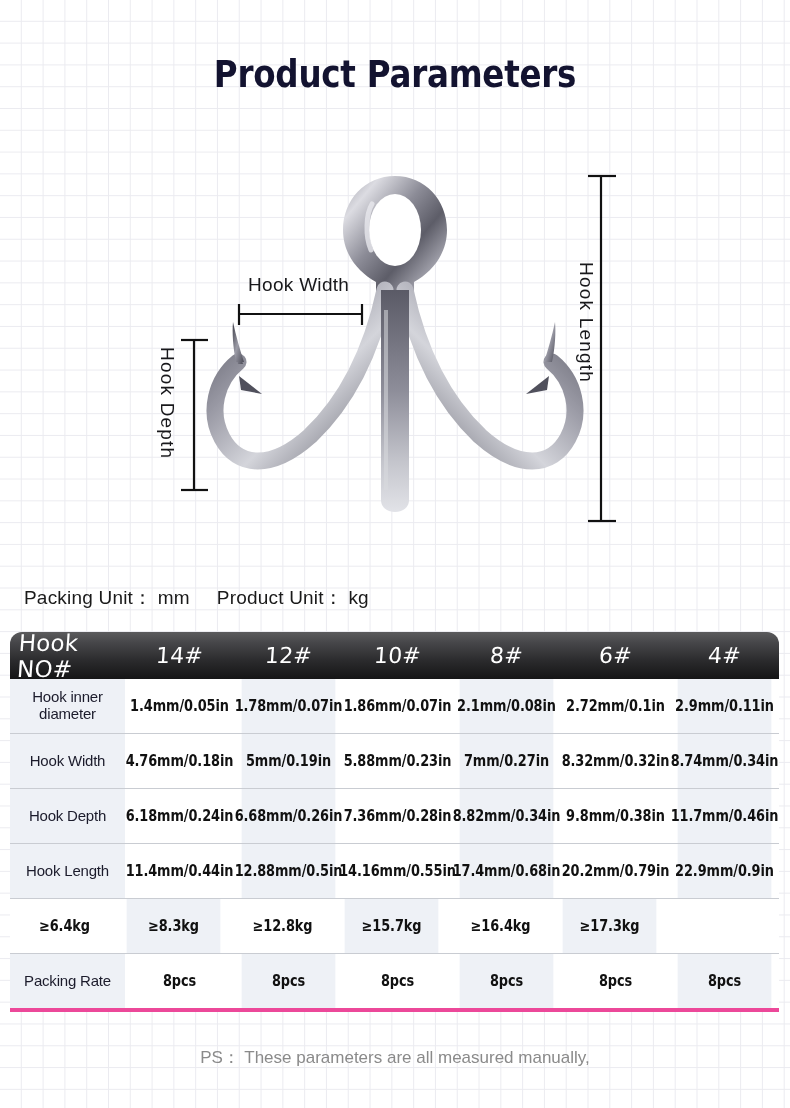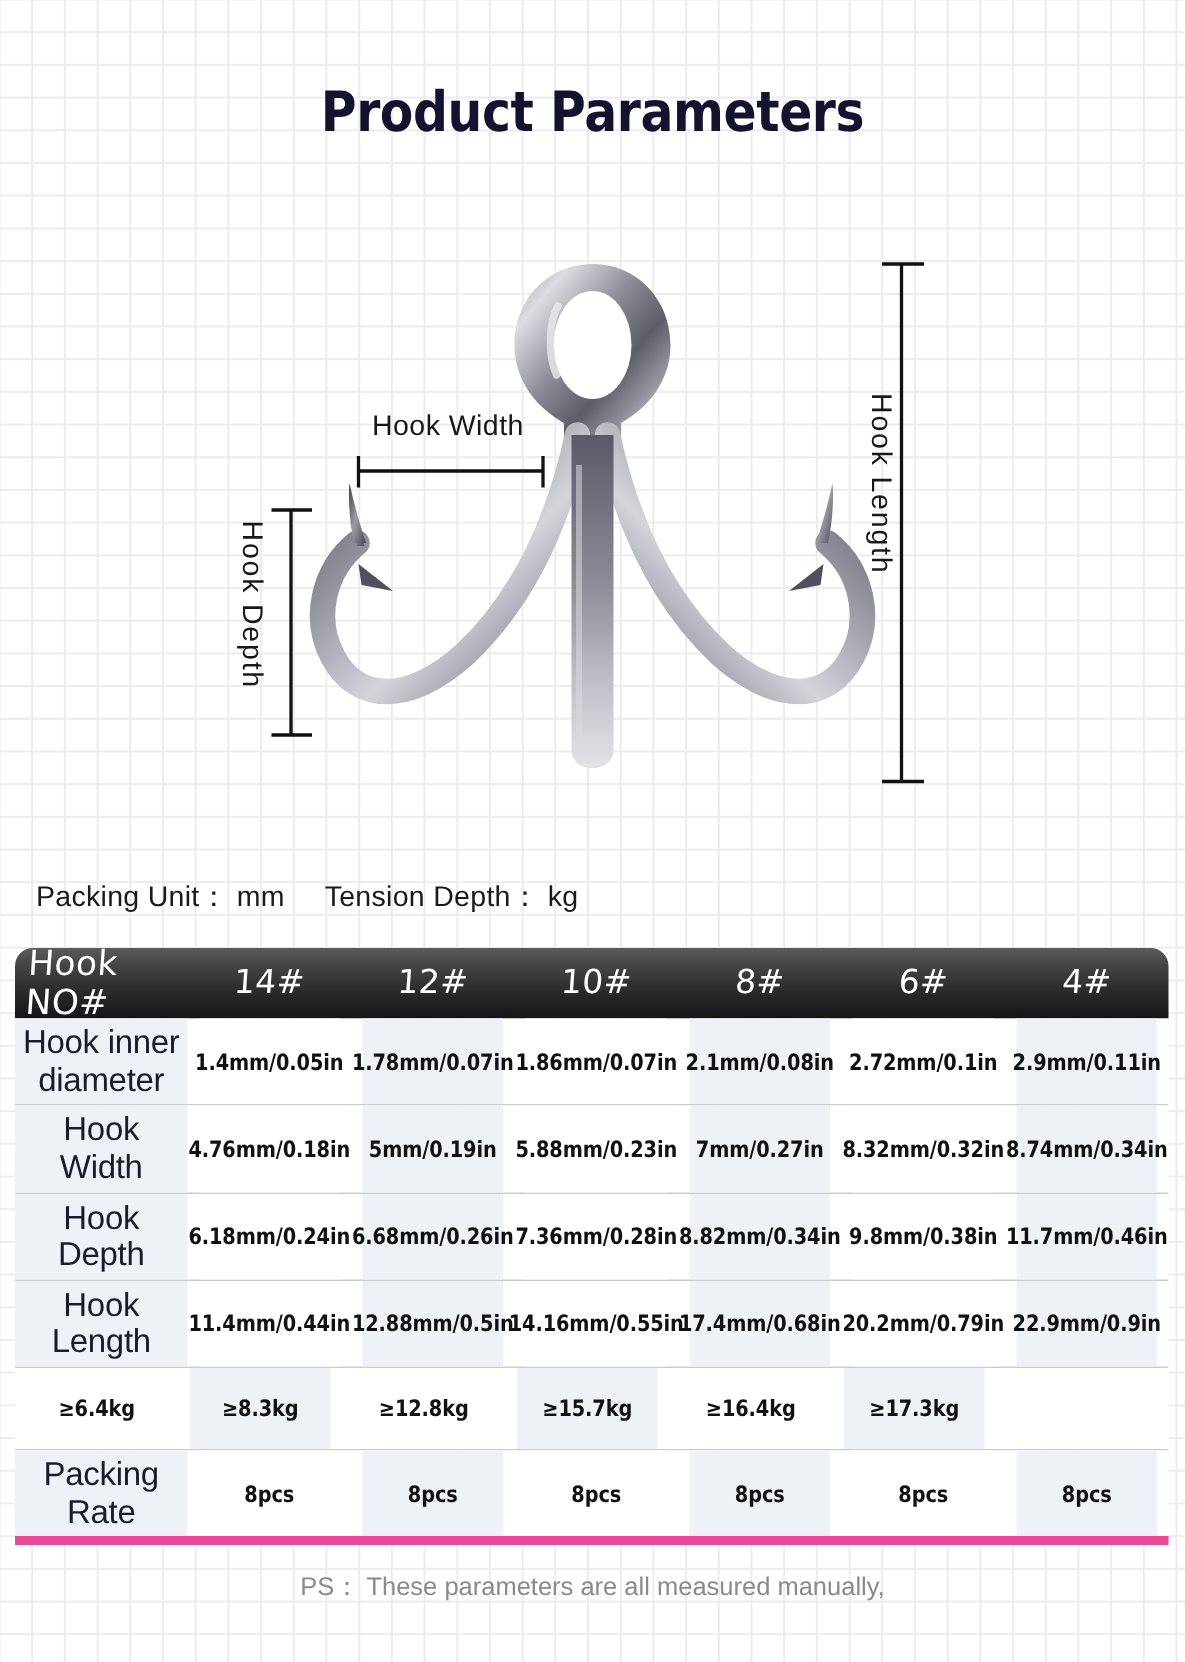--- a/index.html
+++ b/index.html
@@ -119,40 +119,40 @@
     justify-content: flex-start;
     padding-left: 8px;
     font-size: 23px;
   }
 
   .tbl-row {
     display: flex;
     border-bottom: 1px solid #c9ccd2;
     background: #ffffff;
   }
-  .tbl-row.last { border-bottom: 6px solid #ec4899; }
+  .tbl-row.last { border-bottom: 4px solid #ec4899; }
 
   .cell {
     box-sizing: border-box;
     flex: 0 0 auto;
   }
   .col-label { width: 115px; }
   .col-data  { width: 109px; }
 
   .tbl-row .cell {
     display: flex;
     align-items: center;
     justify-content: center;
     text-align: center;
     min-height: 54px;
     padding: 4px 2px;
   }
   .tbl-row .col-label {
     color: #1b1b2b;
-    font-size: 22px;
+    font-size: 15px;
     font-family: "Liberation Sans", sans-serif;
     letter-spacing: -0.2px;
     line-height: 1.12;
     background: #eef1f6;
   }
   .tbl-row .col-data {
     color: #111111;
     font-family: "DejaVu Sans", sans-serif;
     font-size: 15px;
     font-weight: bold;
@@ -278,21 +278,21 @@
 
     <div class="dim-label" id="label-hook-width">Hook Width</div>
     <div class="dim-label" id="label-hook-length">Hook Length</div>
     <div class="dim-label" id="label-hook-depth">Hook Depth</div>
   </div>
 
   <div id="units-line">
     <span>Packing Unit：</span>
     <span>mm</span>
     <span class="unit-gap"></span>
-    <span>Tension Depth：</span>
+    <span>Product Unit：</span>
     <span>kg</span>
   </div>
 
   <div id="spec-table">
     <div class="tbl-header" id="tbl-header">
         <div class="cell col-label label-cell">Hook NO#</div>
         <div class="cell col-data">14#</div>
         <div class="cell col-data">12#</div>
         <div class="cell col-data">10#</div>
         <div class="cell col-data">8#</div>

